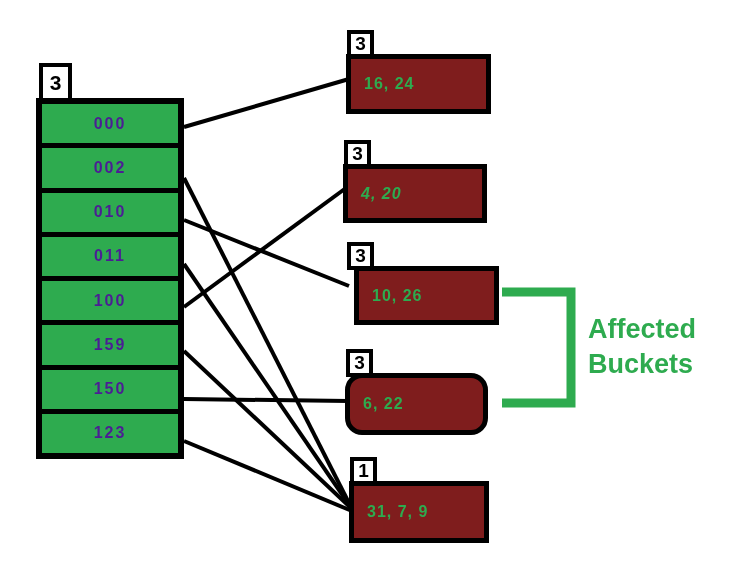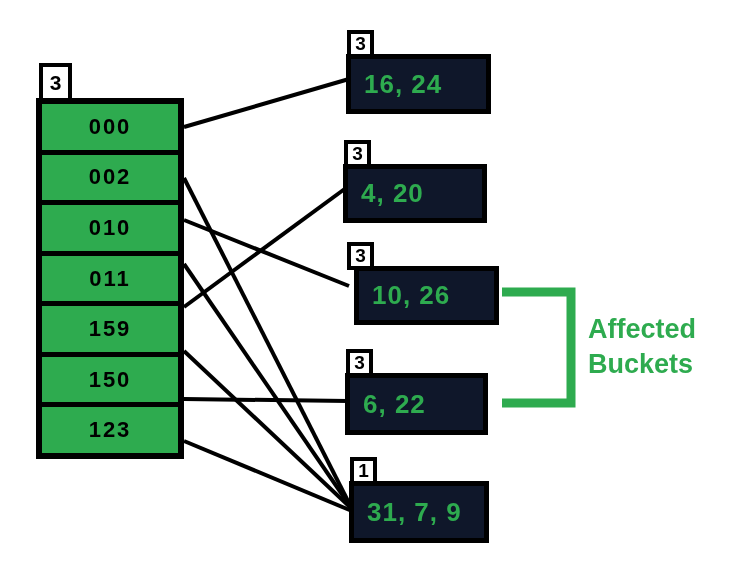--- a/index.html
+++ b/index.html
@@ -16,35 +16,35 @@
     font-size:21px;color:#000;
   }
   .dir-box{
     position:absolute;left:36px;top:98px;width:136px;height:349px;
     border:6px solid #000;background:#000;z-index:2;
     display:flex;flex-direction:column;gap:5px;
   }
   .dir-cell{
     flex:1;background:var(--green,#2eab4f);
     display:flex;align-items:center;justify-content:center;
-    font-size:22px;color:#000000;letter-spacing:2px;
+    font-size:16px;color:#4c1d95;letter-spacing:2px;
   }
   
   .bucket{position:absolute;z-index:2;}
   .bucket-tab{
     position:relative;width:19px;height:20px;margin-left:1px;
     border:4px solid #000;background:#fff;z-index:1;
     display:flex;align-items:center;justify-content:center;
     font-size:19px;color:#000;
   }
   .bucket-box{
     position:relative;margin-top:-4px;z-index:2;
-    border:5px solid #000;background:#0f172a;
+    border:5px solid #000;background:#7f1d1d;
     display:flex;align-items:center;padding-left:13px;
-    font-size:26px;color:var(--green,#2eab4f);letter-spacing:1px;
+    font-size:16px;color:var(--green,#2eab4f);letter-spacing:1px;
   }
   
   .affected-label{
     position:absolute;left:588px;top:312px;width:150px;z-index:2;
     font-size:27px;line-height:35px;color:var(--green,#2eab4f);
   }
 </style>
 </head>
 <body>
 
@@ -62,43 +62,44 @@
     <path d="M 502 292 L 571 292 L 571 403 L 502 403" fill="none" stroke="#2eab4f" stroke-width="9"></path>
   </svg>
 
   <div class="dir-tab">3</div>
 
   <div class="dir-box">
     <div class="dir-cell">000</div>
     <div class="dir-cell">002</div>
     <div class="dir-cell">010</div>
     <div class="dir-cell">011</div>
+    <div class="dir-cell">100</div>
     <div class="dir-cell">159</div>
     <div class="dir-cell">150</div>
     <div class="dir-cell">123</div>
   </div>
 
   <div class="bucket" style="left:346px;top:30px;">
     <div class="bucket-tab">3</div>
     <div class="bucket-box" style="width:122px;height:50px;">16, 24</div>
   </div>
 
   <div class="bucket" style="left:343px;top:140px;">
     <div class="bucket-tab">3</div>
-    <div class="bucket-box" style="width:121px;height:49px;">4, 20</div>
+    <div class="bucket-box" style="width:121px;height:49px;font-style:italic;">4, 20</div>
   </div>
 
   <div class="bucket" style="left:346px;top:242px;">
     <div class="bucket-tab">3</div>
     <div class="bucket-box" style="width:122px;height:49px;margin-left:8px;">10, 26</div>
   </div>
 
   <div class="bucket" style="left:345px;top:349px;">
     <div class="bucket-tab">3</div>
-    <div class="bucket-box" style="width:120px;height:52px;">6, 22</div>
+    <div class="bucket-box" style="width:120px;height:52px;border-radius:17px;">6, 22</div>
   </div>
 
   <div class="bucket" style="left:349px;top:457px;">
     <div class="bucket-tab">1</div>
     <div class="bucket-box" style="width:117px;height:52px;">31, 7, 9</div>
   </div>
 
   <div class="affected-label">Affected Buckets</div>
 
 </div>

